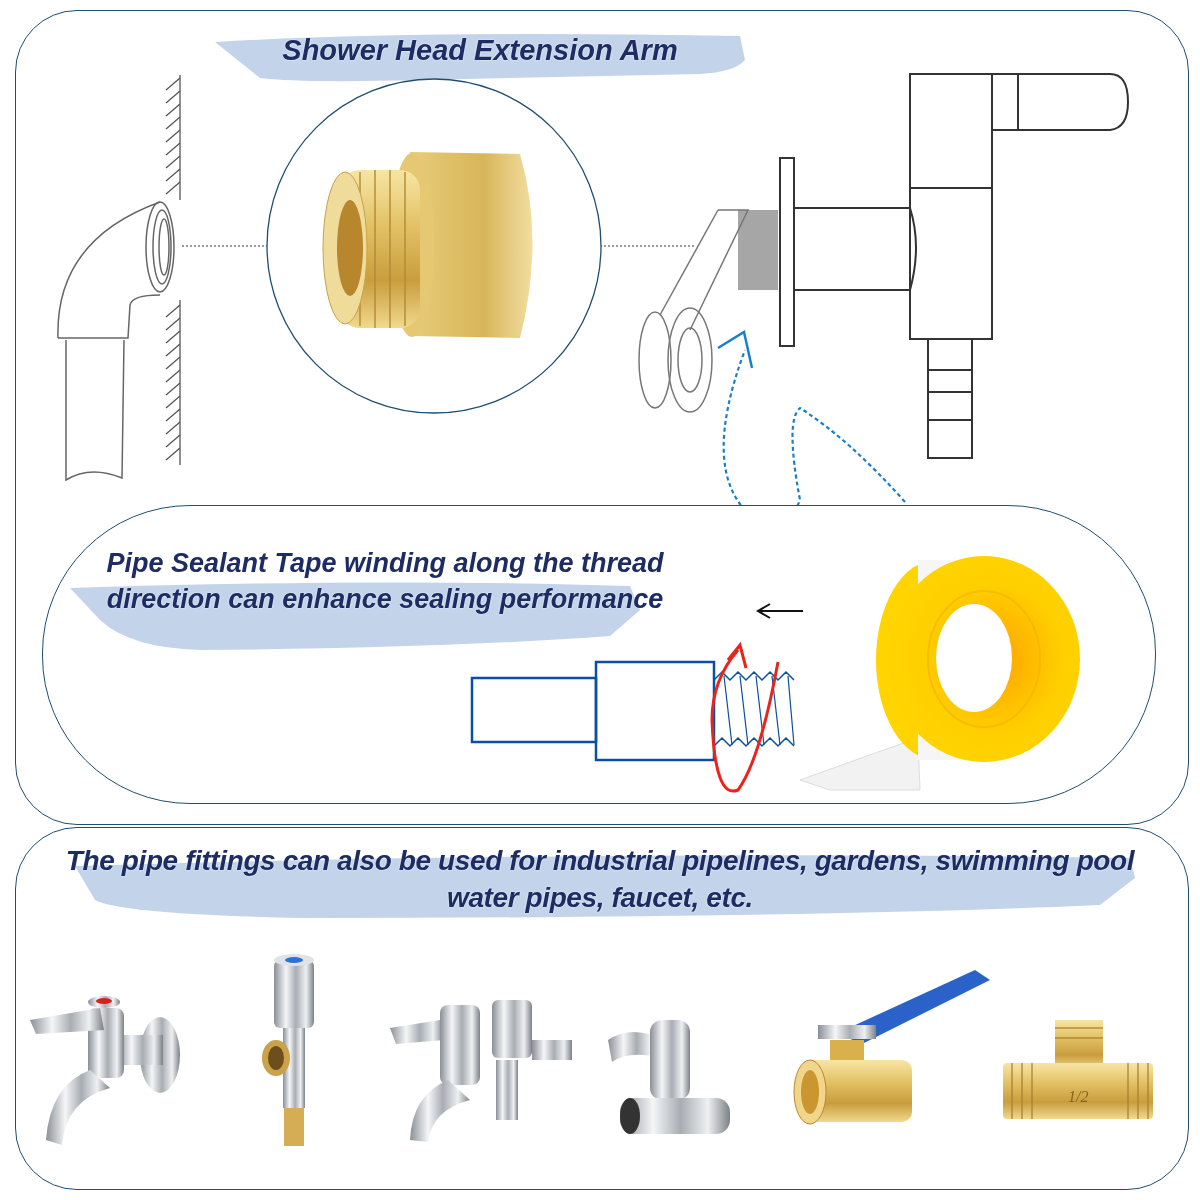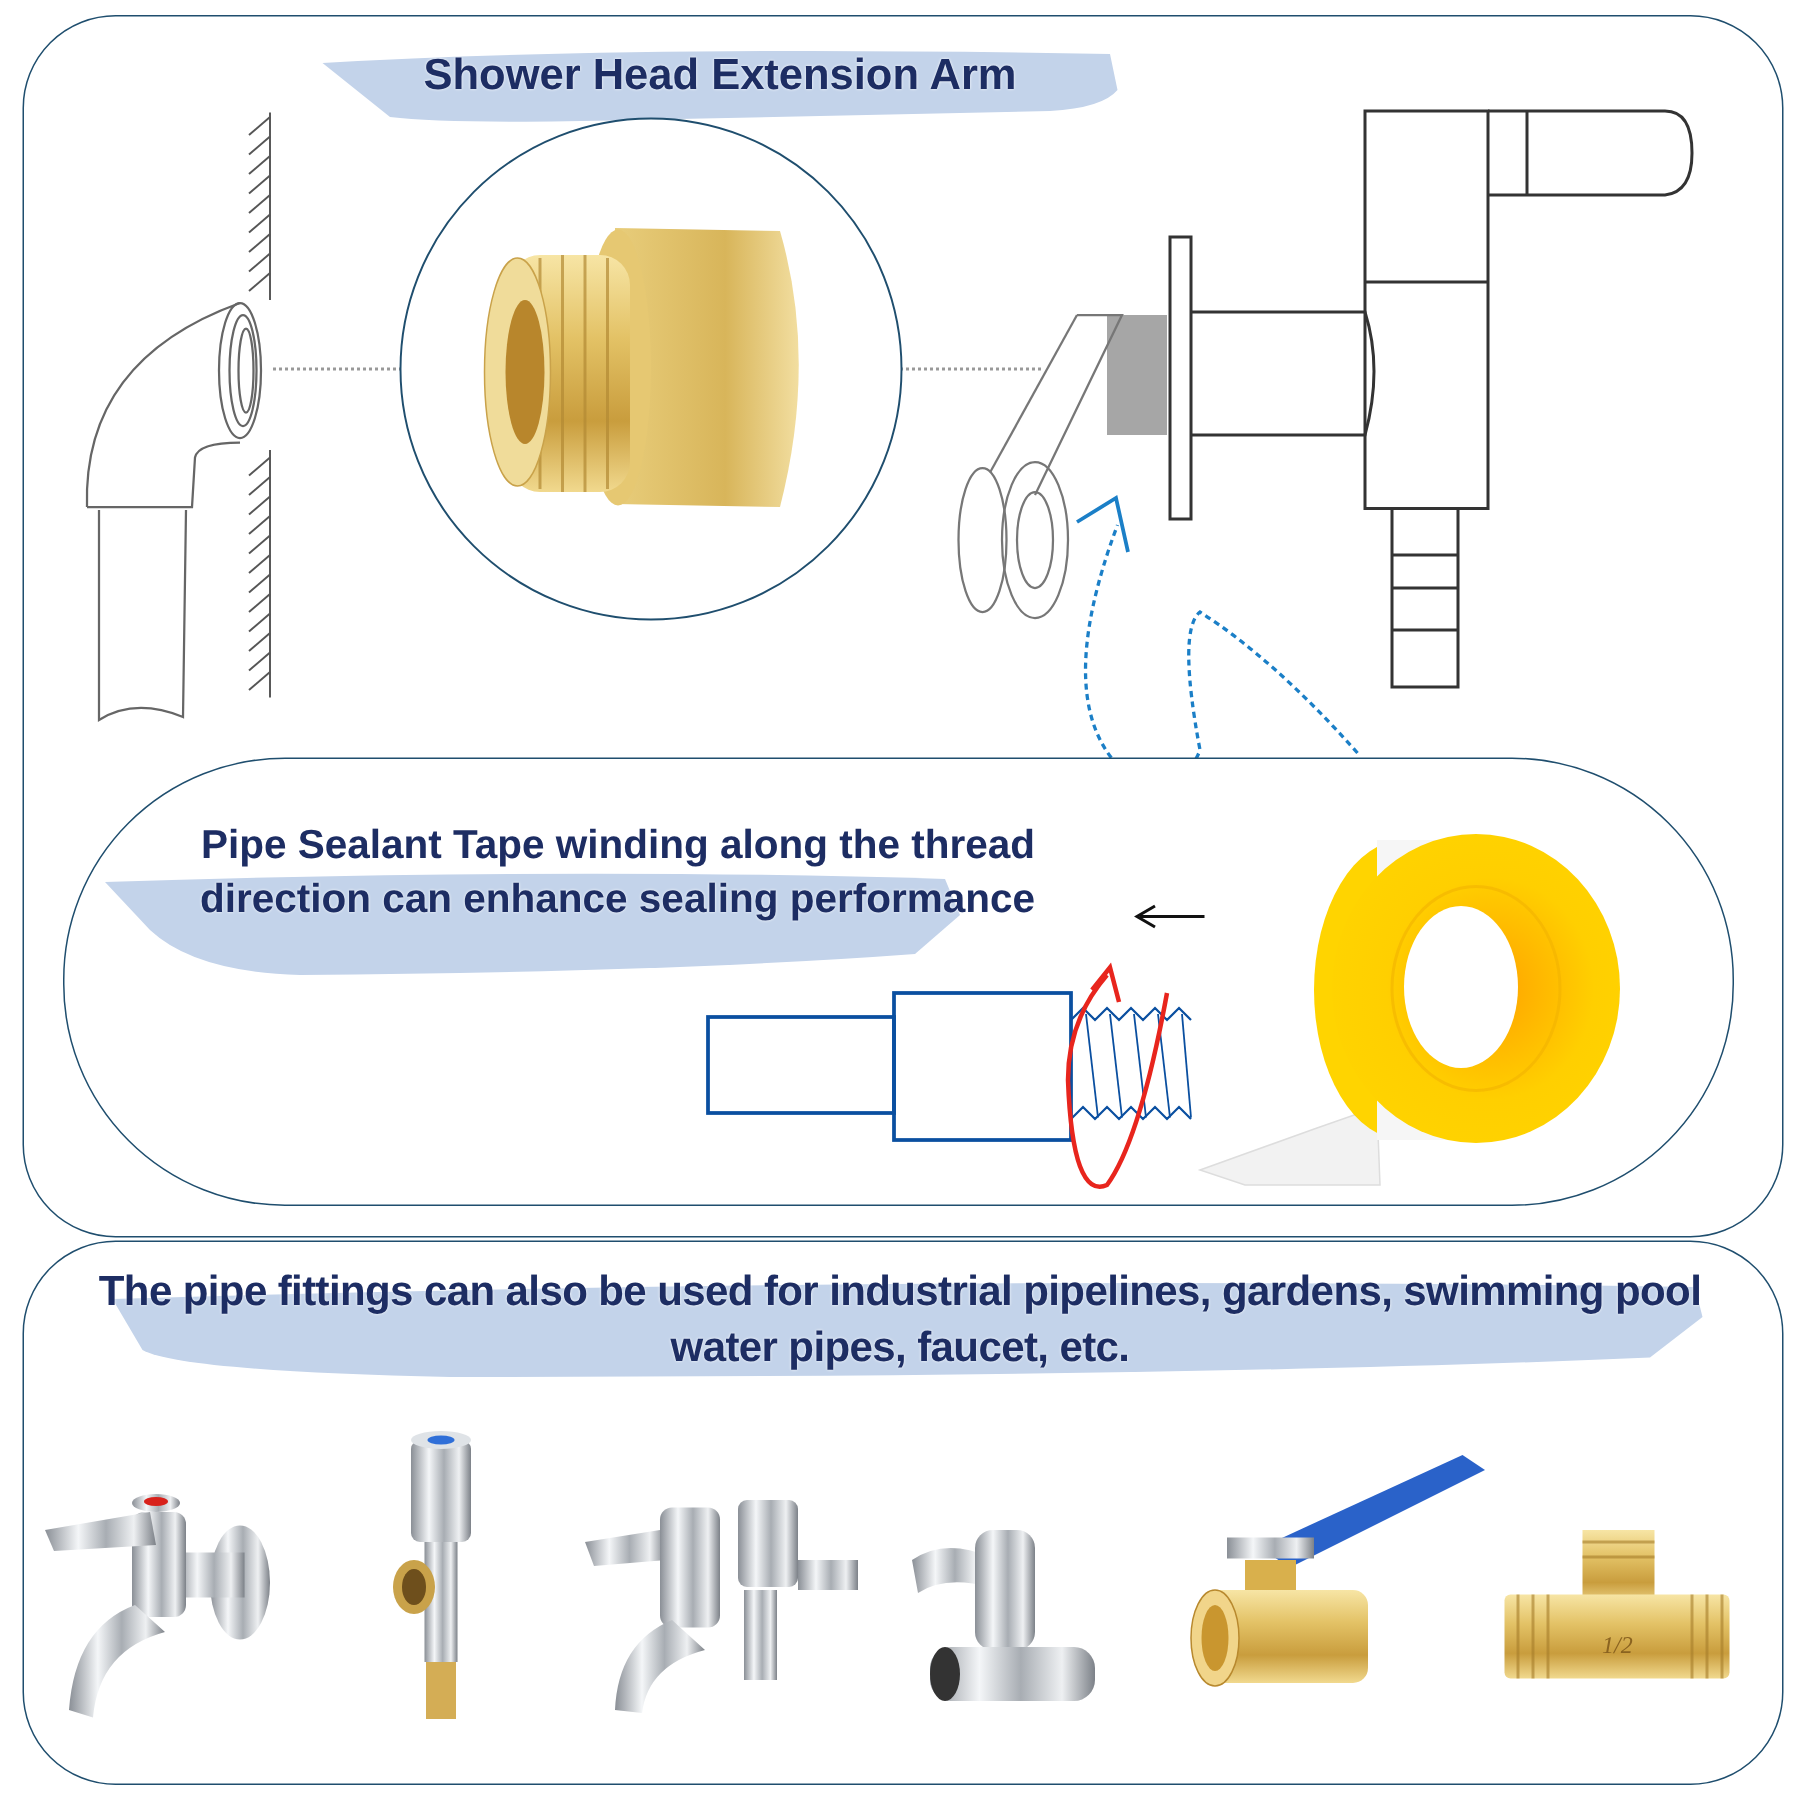--- a/index.html
+++ b/index.html
@@ -2,24 +2,24 @@
 <html><head>
 <meta charset="utf-8">
 <style>
   html, body { margin: 0; padding: 0; background: #ffffff; }
   body { width: 1200px; height: 1200px; position: relative; overflow: hidden;
          font-family: "Liberation Sans", sans-serif; }
   .panel { position: absolute; border: 1.3px solid #1f4e6e; box-sizing: border-box; background: transparent; }
   #top-panel { left: 15px; top: 10px; width: 1174px; height: 815px; border-radius: 62px; }
   #mid-panel { left: 42px; top: 505px; width: 1114px; height: 299px; border-radius: 148px; background:#fff; }
   #bot-panel { left: 15px; top: 827px; width: 1174px; height: 363px; border-radius: 62px; }
-  .headline { position: absolute; color: #1d2d63; font-weight: bold;
+  .headline { position: absolute; color: #1d2d63; font-style: italic; font-weight: bold;
               text-align: center; white-space: nowrap; text-shadow: 0 0 2px #fff; }
   #title1 { left: 220px; top: 34px; width: 520px; font-size: 29px; }
-  #tape-text { left: 80px; top: 545px; width: 610px; font-size: 27px; line-height: 36px; white-space: normal; text-align: right; }
+  #tape-text { left: 80px; top: 545px; width: 610px; font-size: 27px; line-height: 36px; white-space: normal; }
   #bottom-text { left: 60px; top: 842px; width: 1080px; font-size: 28px; line-height: 37px; white-space: normal;
                  font-family: "Liberation Sans Narrow", "Liberation Sans", sans-serif; letter-spacing: -0.4px; text-align: center; }
   svg.abs { position: absolute; left: 0; top: 0; }
 </style>
 </head>
 <body>
 
 <div class="panel" id="top-panel"></div>
 <div class="panel" id="bot-panel"></div>
 

